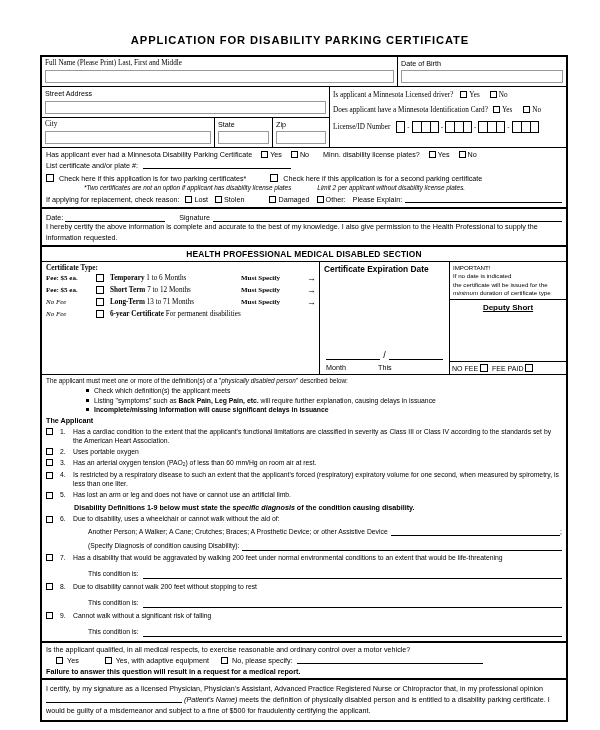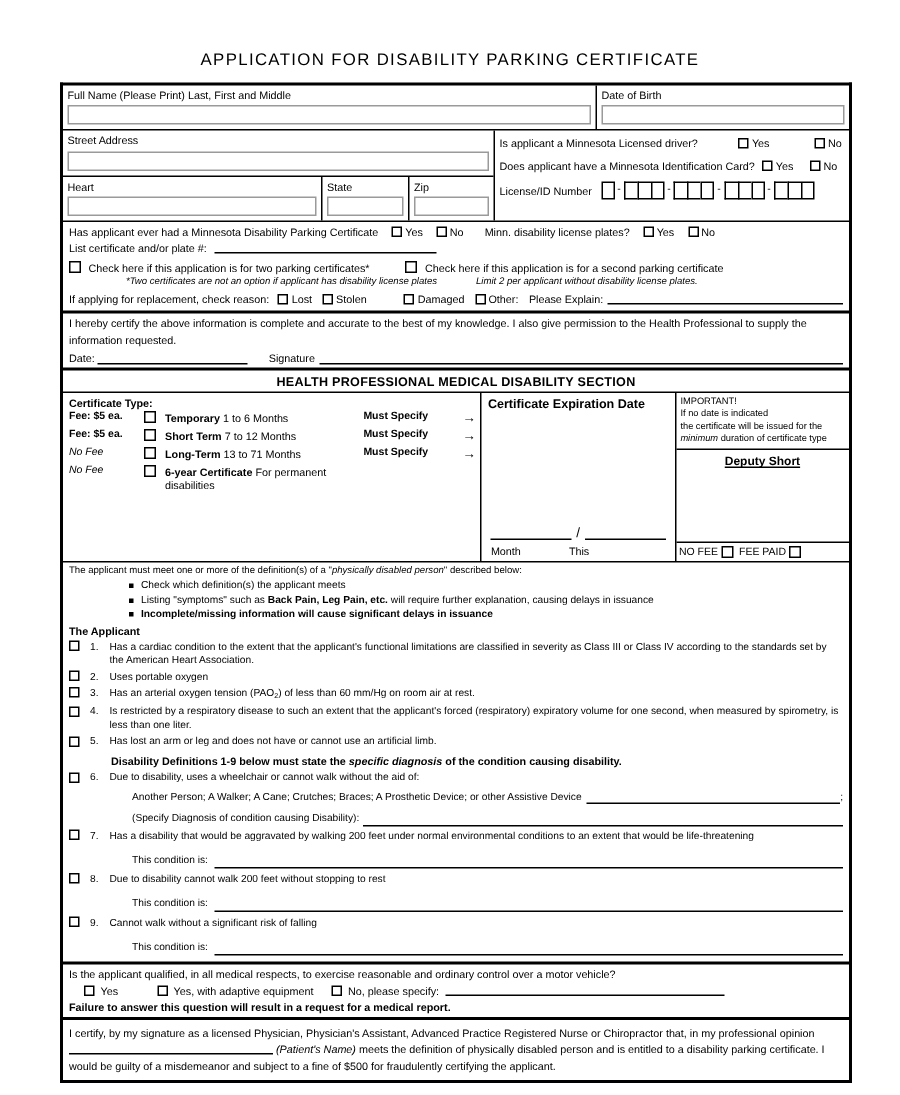--- a/index.html
+++ b/index.html
@@ -9,39 +9,39 @@
     background:#ffffff;
     font-family:"Liberation Sans", sans-serif;
     color:#000;
     -webkit-font-smoothing:none;
   }
   .page { position:relative; width:600px; height:730px; padding:0; }
 
   .doc-title {
     text-align:center;
     font-size:11.2px;
-    font-weight:normal;
+    font-weight:bold;
     letter-spacing:0.9px;
     padding:34px 0 9px 0;
   }
 
   .form {
     margin:0 32px 0 40px;
     border:2px solid #000;
     border-bottom:none;
   }
 
   
   .row { display:flex; }
   .bt { border-top:1px solid #000; }
   .bb { border-bottom:1px solid #000; }
   .br { border-right:1px solid #000; }
   .b2b { border-bottom:2px solid #000; }
   .b2t { border-top:2px solid #000; }
-  .grow { flex:1 1 auto; min-width:0; }
+  .grow { flex:1 1 auto; min-width:0;font-family:Liberation Serif, serif; }
 
   .lbl { font-size:7.2px; line-height:1.25; }
   .lbl-sm { font-size:6.4px; line-height:1.25; }
   .bold { font-weight:bold; }
   .ital { font-style:italic; }
 
   
   .banner {
     text-align:center; font-weight:bold; font-size:7.6px;
     padding:2px 0 0 0; letter-spacing:0.2px;
@@ -129,36 +129,36 @@
 
     <div class="row bb">
 
       <div style="width:288px" class="br">
         <div class="fcell bb">
           <div class="fcap">Street Address</div>
           <div class="well"></div>
         </div>
         <div class="row">
           <div class="fcell grow br">
-            <div class="fcap">Heart</div>
+            <div class="fcap">City</div>
             <div class="well"></div>
           </div>
           <div class="fcell br" style="width:58px">
             <div class="fcap">State</div>
             <div class="well"></div>
           </div>
           <div class="fcell" style="width:56px">
             <div class="fcap">Zip</div>
             <div class="well"></div>
           </div>
         </div>
       </div>
 
       <div class="grow" style="padding:0 3px">
-        <div class="lbl" style="padding:4px 0 3px 0; display:flex; align-items:flex-end;gap:20px;">
+        <div class="lbl" style="padding:4px 0 3px 0; display:flex; align-items:flex-end;">
           <span>Is applicant a Minnesota Licensed driver?</span>
           <span style="margin-left:7px"><span class="cb"></span><span>Yes</span></span>
           <span style="margin-left:10px"><span class="cb"></span><span>No</span></span>
         </div>
         <div class="lbl" style="padding:3px 0 4px 0; display:flex; align-items:center;">
           <span>Does applicant have a Minnesota Identification Card?</span>
           <span style="margin-left:5px"><span class="cb"></span><span>Yes</span></span>
           <span style="margin-left:11px"><span class="cb"></span><span>No</span></span>
         </div>
         <div class="lbl" style="padding:2px 0 3px 0; display:flex; align-items:center;">
@@ -222,30 +222,30 @@
         <span style="margin-left:6px"><span class="cb"></span><span>Lost</span></span>
         <span style="margin-left:7px"><span class="cb"></span><span>Stolen</span></span>
         <span style="margin-left:25px"><span class="cb"></span><span>Damaged</span></span>
         <span style="margin-left:7px"><span class="cb"></span><span>Other:</span></span>
         <span style="margin-left:7px">Please Explain:</span>
         <span class="ul grow" style="margin-left:3px"></span>
       </div>
     </div>
 
     <div class="b2b" style="padding:2px 4px 2px 4px">
-      <div class="lbl" style="line-height:1.45">I hereby certify the above information is complete and accurate to the best of my knowledge.  I also give permission to the Health Professional to supply the information requested.</div>
       <div class="lbl" style="display:flex; align-items:flex-end; padding-top:2px">
         <span>Date:</span>
         <span class="ul" style="width:100px; margin-left:2px"></span>
         <span style="margin-left:14px">Signature</span>
         <span class="ul grow" style="margin-left:3px"></span>
       </div>
-    </div>
-
-    <div class="banner bb" style="font-size:8.4px; padding:2px 0 2px 0;">HEALTH PROFESSIONAL MEDICAL DISABILITY SECTION</div>
+      <div class="lbl" style="line-height:1.45">I hereby certify the above information is complete and accurate to the best of my knowledge.  I also give permission to the Health Professional to supply the information requested.</div>
+    </div>
+
+    <div class="banner bb" style="font-size:8.4px; padding:2px 0 2px 0;">HEALTH PROFESSIONAL MEDICAL DISABLED SECTION</div>
 
     <div class="row bb">
 
       <div class="grow br" style="padding:2px 3px 3px 4px">
         <div class="lbl bold">Certificate Type:</div>
         <div class="ct-tbl">
 
           <div class="ct-row">
             <span class="ct-fee">Fee: $5 ea.</span>
             <span class="cb lg"></span>

